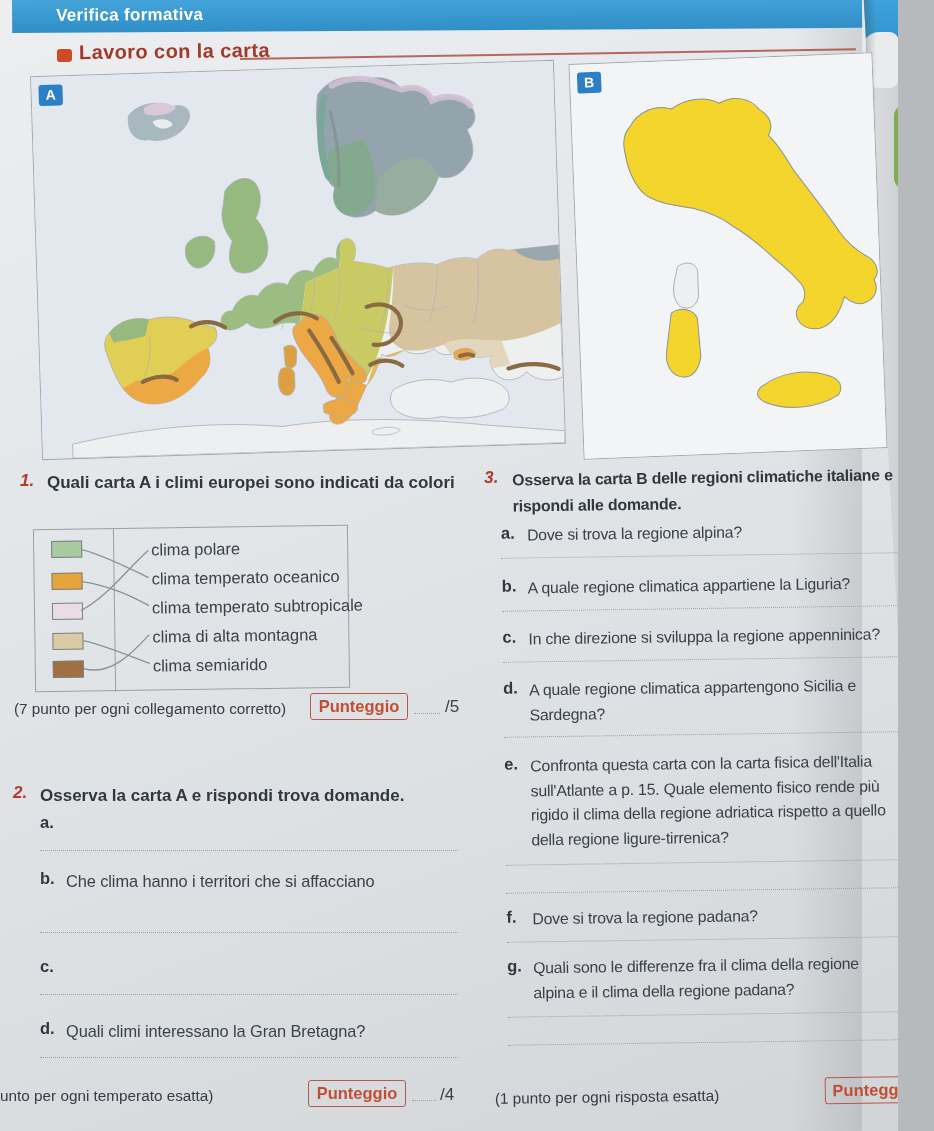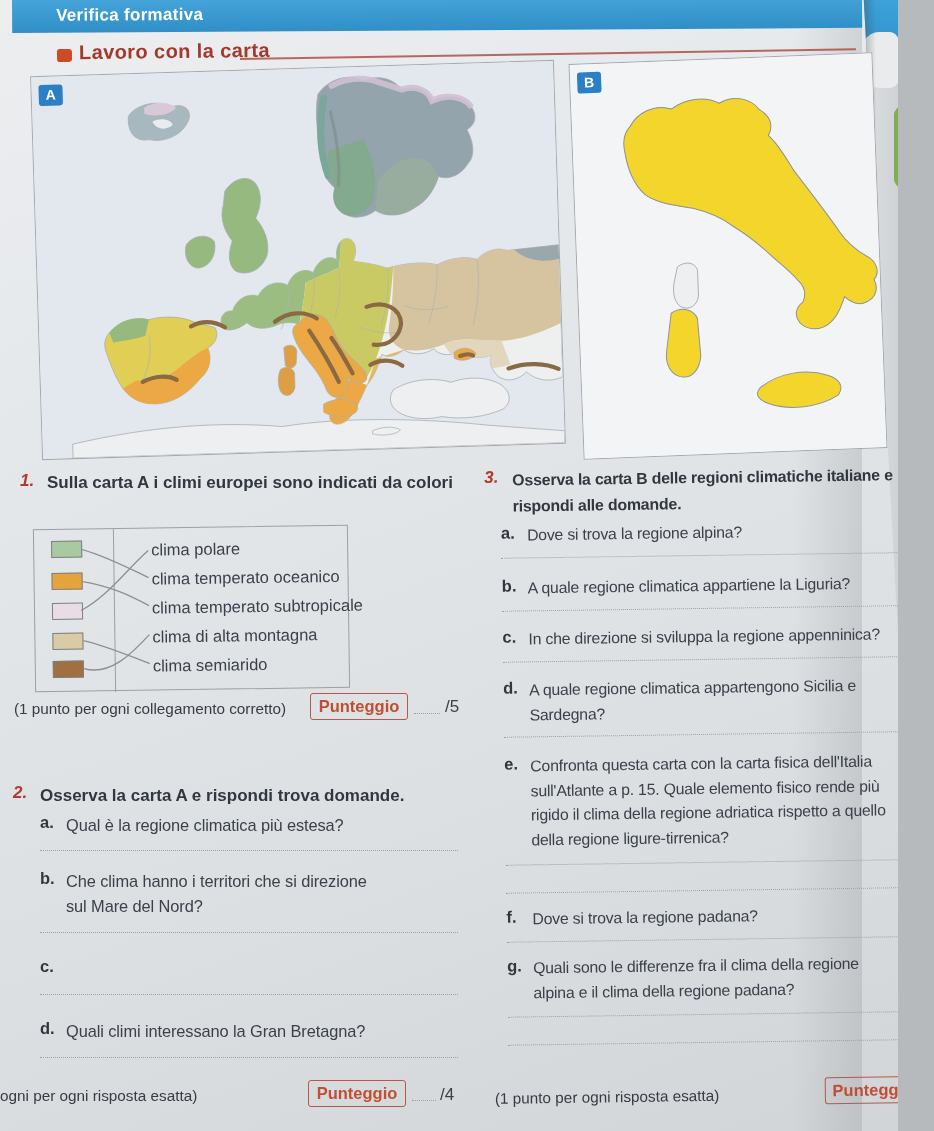--- a/index.html
+++ b/index.html
@@ -195,21 +195,21 @@
       </g>
       <use href="#boot" fill="none" stroke="#8d949b" stroke-width="1"></use>
       <path d="M100,206 C108,200 118,202 120,210 L120,236 C118,246 110,250 102,246 C96,242 94,232 96,222 Z" fill="#edeff1" stroke="#9aa1a8" stroke-width=".8"></path>
       <path d="M92,252 C102,246 114,248 118,258 L120,296 C118,310 110,318 100,316 C90,314 84,304 86,290 Z" fill="#f4d52c" stroke="#8d949b" stroke-width="1"></path>
       <path d="M178,330 C196,316 224,312 246,320 C258,324 262,332 256,340 C236,352 206,354 186,346 C176,342 172,336 178,330 Z" fill="#f4d52c" stroke="#8d949b" stroke-width="1"></path>
     </svg>
   </div>
 
   <div class="qnum" style="left:20px;top:471px">1.</div>
   <div class="qhead" style="left:47px;top:470px">
-    <div class="tline">Sulla carta A i climi europei sono indicati da colori</div>
+    <div class="tline">Quali carta A i climi europei sono indicati da colori</div>
   </div>
 
   <div class="legendbox">
     <div class="legend-divider"></div>
     <span class="swatch" style="top: 11px; background: rgb(169, 201, 160);"></span>
     <span class="swatch" style="top: 43px; background: rgb(229, 163, 60);"></span>
     <span class="swatch" style="top: 73px; background: rgb(233, 220, 228);"></span>
     <span class="swatch" style="top: 103px; background: rgb(216, 203, 166);"></span>
     <span class="swatch" style="top: 131px; background: rgb(160, 111, 66);"></span>
     <span class="lglabel" style="top:12px">clima polare</span>
@@ -221,51 +221,47 @@
       <g fill="none" stroke="#8b9096" stroke-width="1.3">
         <path d="M48,20 C72,27 94,39 114,49"></path>
         <path d="M48,52 C76,57 96,67 114,77"></path>
         <path d="M46,81 C72,68 92,41 114,22"></path>
         <path d="M48,111 C72,117 94,127 114,135"></path>
         <path d="M48,139 C74,147 96,125 114,106"></path>
       </g>
     </svg>
   </div>
 
-  <div class="caption" style="left:14px;top:700px">(1 punto per ogni collegamento corretto)</div>
+  <div class="caption" style="left:14px;top:700px">(7 punto per ogni collegamento corretto)</div>
   <div class="scorebox" style="left:310px;top:693px">Punteggio</div>
   <div class="scoredots" style="left:414px;top:712px;width:26px"></div>
   <div class="scoremax" style="left:445px;top:697px">/5</div>
 
   <div class="qnum" style="left:13px;top:783px">2.</div>
   <div class="qhead" style="left:40px;top:783px">Osserva la carta A e rispondi trova domande.</div>
 
   <div class="qletter" style="left:40px;top:813px">a.</div>
-  <div class="qtext" style="left:66px;top:813px">
-    <div class="tline">Qual è la regione climatica più estesa?</div>
-  </div>
   <div class="ansline" style="left:40px;top:849px;width:418px"></div>
 
   <div class="qletter" style="left:40px;top:869px">b.</div>
   <div class="qtext" style="left:66px;top:869px">
-    <div class="tline">Che clima hanno i territori che si direzione</div>
-    <div class="tline">sul Mare del Nord?</div>
+    <div class="tline">Che clima hanno i territori che si affacciano</div>
   </div>
   <div class="ansline" style="left:40px;top:931px;width:418px"></div>
 
   <div class="qletter" style="left:40px;top:957px">c.</div>
   <div class="ansline" style="left:40px;top:993px;width:418px"></div>
 
   <div class="qletter" style="left:40px;top:1019px">d.</div>
   <div class="qtext" style="left:66px;top:1019px">
     <div class="tline">Quali climi interessano la Gran Bretagna?</div>
   </div>
   <div class="ansline" style="left:40px;top:1056px;width:418px"></div>
 
-  <div class="caption" style="left:0px;top:1087px">ogni per ogni risposta esatta)</div>
+  <div class="caption" style="left:0px;top:1087px">unto per ogni temperato esatta)</div>
   <div class="scorebox" style="left:308px;top:1080px">Punteggio</div>
   <div class="scoredots" style="left:412px;top:1099px;width:24px"></div>
   <div class="scoremax" style="left:440px;top:1085px">/4</div>
 
   <div class="col-right">
     <div class="qnum" style="left:0px;top:8px">3.</div>
     <div class="qhead" style="left:28px;top:8px">
       <div class="tline">Osserva la carta B delle regioni climatiche italiane e</div>
       <div class="tline">rispondi alle domande.</div>
     </div>

